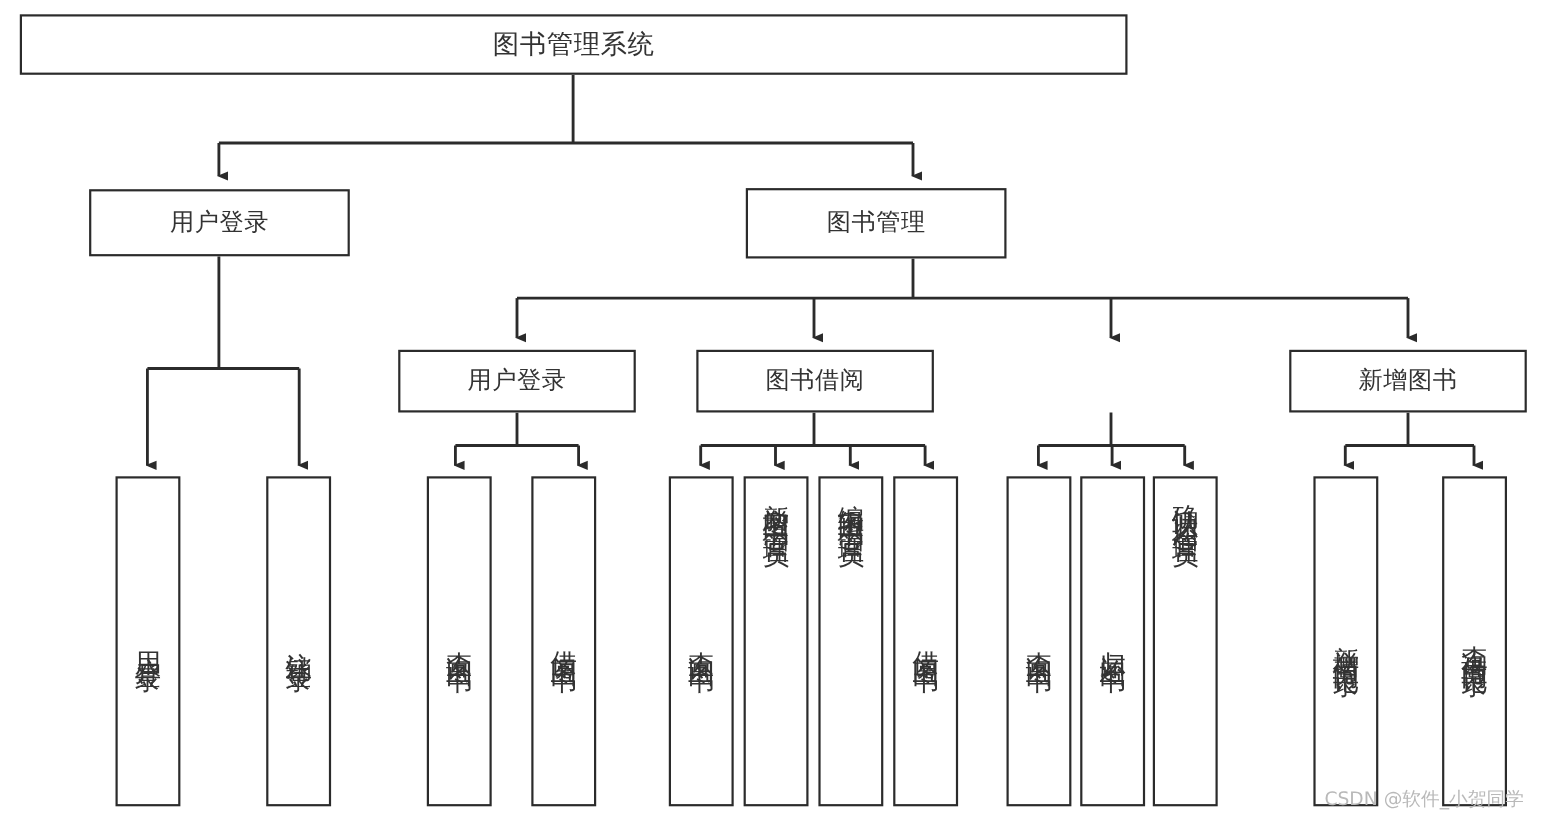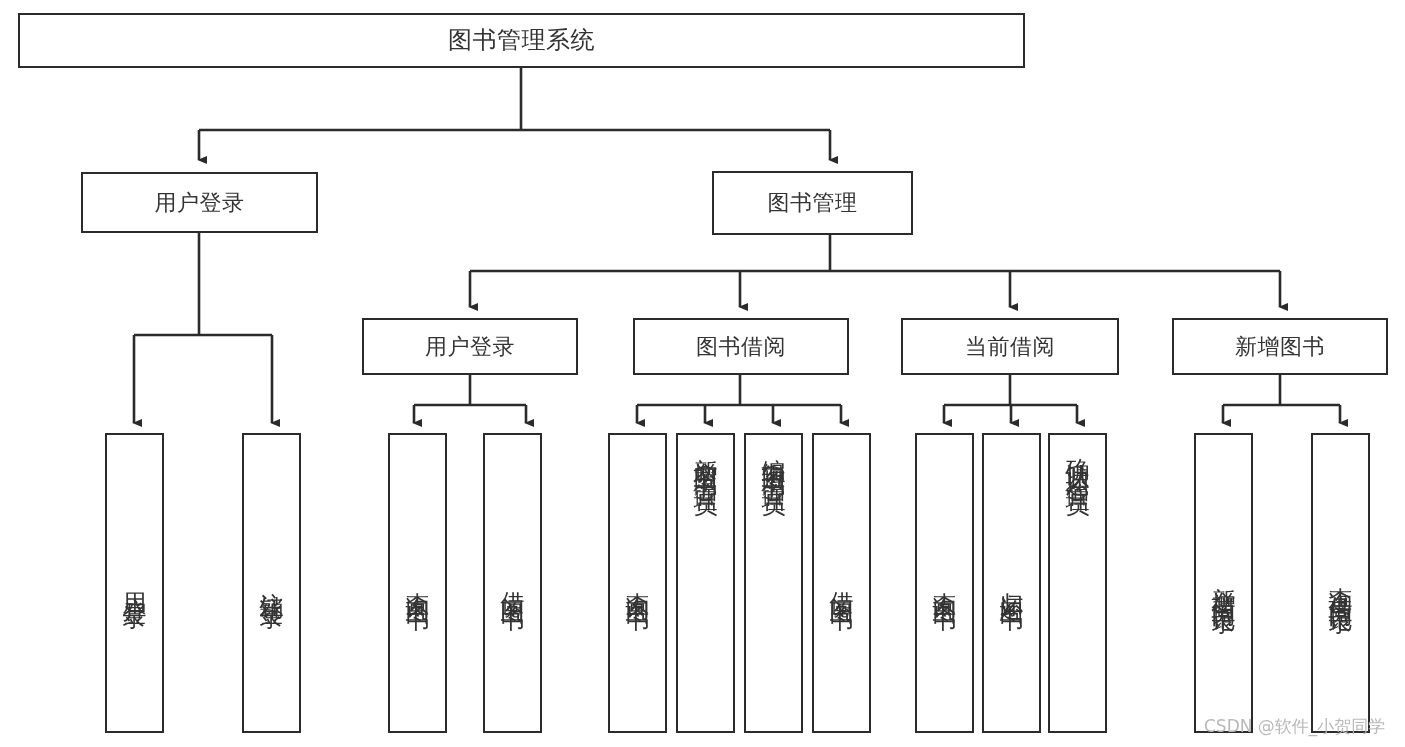--- a/index.html
+++ b/index.html
@@ -134,35 +134,32 @@
   </svg>
 
   <div class="node horiz" id="node-root" style="left:18px; top:13px; width:1007px; height:55px;">
     <span class="label">图书管理系统</span>
   </div>
 
   <div class="node horiz" style="left:81px; top:172px; width:237px; height:61px;">
     <span class="label">用户登录</span>
   </div>
 
-  <div class="node horiz" style="left:712px; top:171px; width:201px; height:64px;">
+  <div class="node horiz" style="left:678px; top:171px; width:237px; height:64px;">
     <span class="label">图书管理</span>
   </div>
 
   <div class="node horiz" style="left:362px; top:318px; width:216px; height:57px;">
     <span class="label">用户登录</span>
   </div>
 
   <div class="node horiz" style="left:633px; top:318px; width:216px; height:57px;">
     <span class="label">图书借阅</span>
   </div>
 
-  <div class="node horiz" style="left:901px; top:318px; width:218px; height:57px;">
-    <span class="label">当前借阅</span>
-  </div>
 
   <div class="node horiz" style="left:1172px; top:318px; width:216px; height:57px;">
     <span class="label">新增图书</span>
   </div>
 
   <div class="node vert short" style="left:105px; top:433px; width:59px; height:300px;">
     <span class="label">用户登录</span>
   </div>
 
   <div class="node vert short" style="left:242px; top:433px; width:59px; height:300px;">

